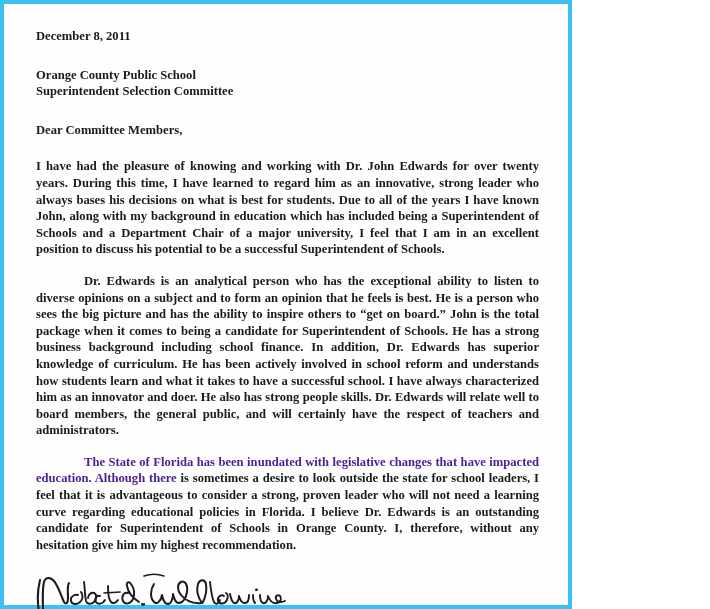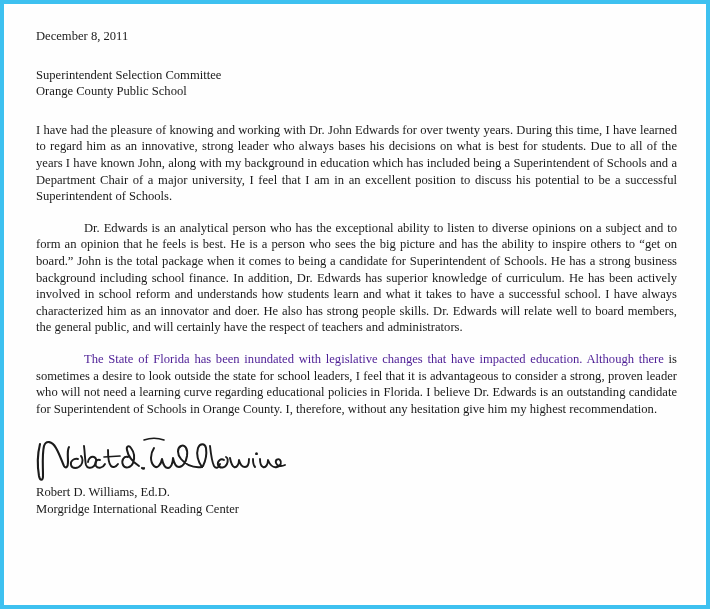--- a/index.html
+++ b/index.html
@@ -9,25 +9,26 @@
   }
   body {
     width: 710px;
     height: 609px;
     overflow: hidden;
     font-family: "Liberation Serif", "DejaVu Serif", serif;
   }
 
   #letter-frame {
     box-sizing: border-box;
-    width: 710px;
+    width: 572px;
     height: 609px;
     border: 4px solid #3ec1f0;
     background: #ffffff;
     padding: 3px;
+    font-weight: bold;
   }
 
   #letter-page {
     box-sizing: border-box;
     width: 100%;
     height: 100%;
     background: #fefefe;
     padding: 21px 26px 0 29px;
     position: relative;
   }
@@ -92,24 +93,25 @@
 </style>
 </head>
 <body>
 
 <div id="letter-frame">
   <div id="letter-page">
 
     <p class="doc-text date-line">December 8, 2011</p>
 
     <div class="addr-block">
+      <p class="doc-text addr-line">Orange County Public School</p>
       <p class="doc-text addr-line">Superintendent Selection Committee</p>
-      <p class="doc-text addr-line">Orange County Public School</p>
     </div>
 
+    <p class="doc-text salutation">Dear Committee Members,</p>
 
     <p class="doc-text body-para">I have had the pleasure of knowing and working with Dr. John Edwards for over twenty years. During this time, I have learned to regard him as an innovative, strong leader who always bases his decisions on what is best for students. Due to all of the years I have known John, along with my background in education which has included being a Superintendent of Schools and a Department Chair of a major university, I feel that I am in an excellent position to discuss his potential to be a successful Superintendent of Schools.</p>
 
 
     <p class="doc-text body-para indented">Dr. Edwards is an analytical person who has the exceptional ability to listen to diverse opinions on a subject and to form an opinion that he feels is best. He is a person who sees the big picture and has the ability to inspire others to “get on board.” John is the total package when it comes to being a candidate for Superintendent of Schools. He has a strong business background including school finance. In addition, Dr. Edwards has superior knowledge of curriculum. He has been actively involved in school reform and understands how students learn and what it takes to have a successful school. I have always characterized him as an innovator and doer. He also has strong people skills. Dr. Edwards will relate well to board members, the general public, and will certainly have the respect of teachers and administrators.</p>
 
     <p class="doc-text body-para indented"><span class="fade-span">The State of Florida has been inundated with legislative changes that have impacted education. Although there</span><span> is sometimes a desire to look outside the state for school leaders, I feel that it is advantageous to consider a strong, proven leader who will not need a learning curve regarding educational policies in Florida. I believe Dr. Edwards is an outstanding candidate for Superintendent of Schools in Orange County. I, therefore, without any hesitation give him my highest recommendation.</span></p>
 
 
     <div id="signature-wrap">

